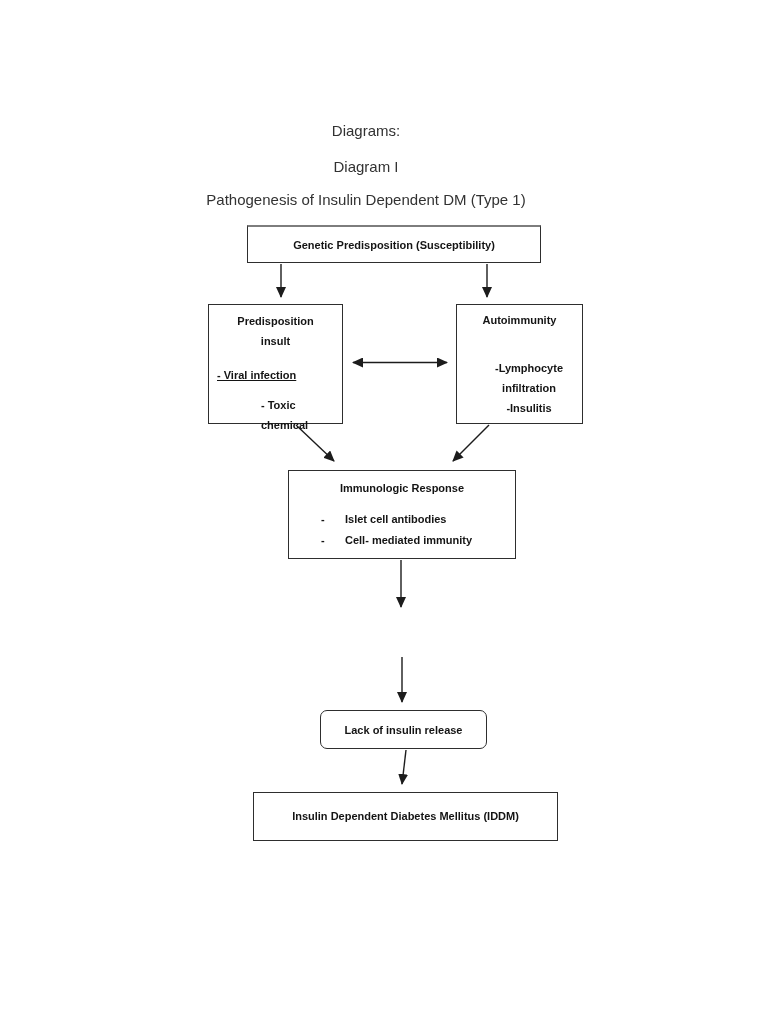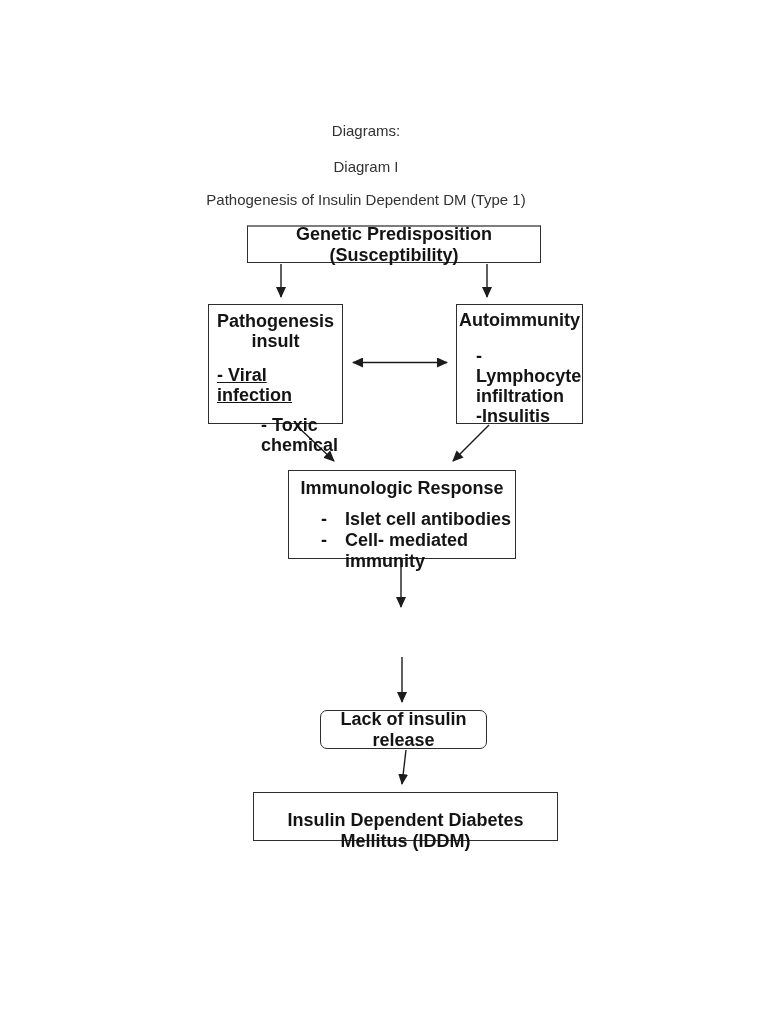--- a/index.html
+++ b/index.html
@@ -24,21 +24,21 @@
   }
   .h1 { top: 121px; }
   .h2 { top: 157px; }
   .h3 { top: 190px; }
 
   .node {
     position: absolute;
     border: 1.5px solid #2e2e2e;
     background: #ffffff;
     font-weight: bold;
-    font-size: 18px;
+    font-size: 11px;
     color: #141414;
   }
   .center-both {
     display: flex;
     align-items: center;
     justify-content: center;
     text-align: center;
   }
   .node-genetic {
     left: 247px; top: 225px; width: 294px; height: 38px;
@@ -54,21 +54,21 @@
     display: flex; justify-content: center; align-items: flex-start;
     padding-top: 17px; text-align: center;
   }
 
   .env-title { text-align: center; line-height: 20px; padding-top: 6px; }
   .env-item  { padding-left: 8px; line-height: 20px; }
   .env-item1 { margin-top: 14px; text-decoration: underline; }
   .env-item2 { margin-top: 10px; margin-left: 44px; }
 
   .auto-title { text-align: center; line-height: 20px; padding-top: 5px; }
-  .auto-lines { margin-top: 16px; padding-left: 19px; line-height: 20px; }
+  .auto-lines { margin-top: 28px; padding-left: 19px; line-height: 20px; text-align: center; }
 
   .immuno-title { text-align: center; line-height: 20px; padding-top: 7px; }
   .immuno-list { margin-top: 11px; }
   .immuno-row { display: flex; padding-left: 32px; line-height: 21px; }
   .immuno-row .dash { width: 24px; flex: 0 0 auto; }
 
   .arrow-layer {
     position: absolute;
     left: 0; top: 0;
     width: 768px; height: 1024px;
@@ -101,21 +101,21 @@
       <path d="M406,750 L402,784" marker-end="url(#arr)"></path>
     </g>
   </svg>
 
   <div class="node node-genetic center-both">
     <span>Genetic Predisposition (Susceptibility)</span>
   </div>
 
   <div class="node node-env">
     <div class="env-title">
-      <div>Pathogenesis</div>
+      <div>Predisposition</div>
       <div>insult</div>
     </div>
     <div class="env-item env-item1">- Viral infection</div>
     <div class="env-item env-item2">- Toxic chemical</div>
   </div>
 
   <div class="node node-auto">
     <div class="auto-title">Autoimmunity</div>
     <div class="auto-lines">
       <div>-Lymphocyte</div>

